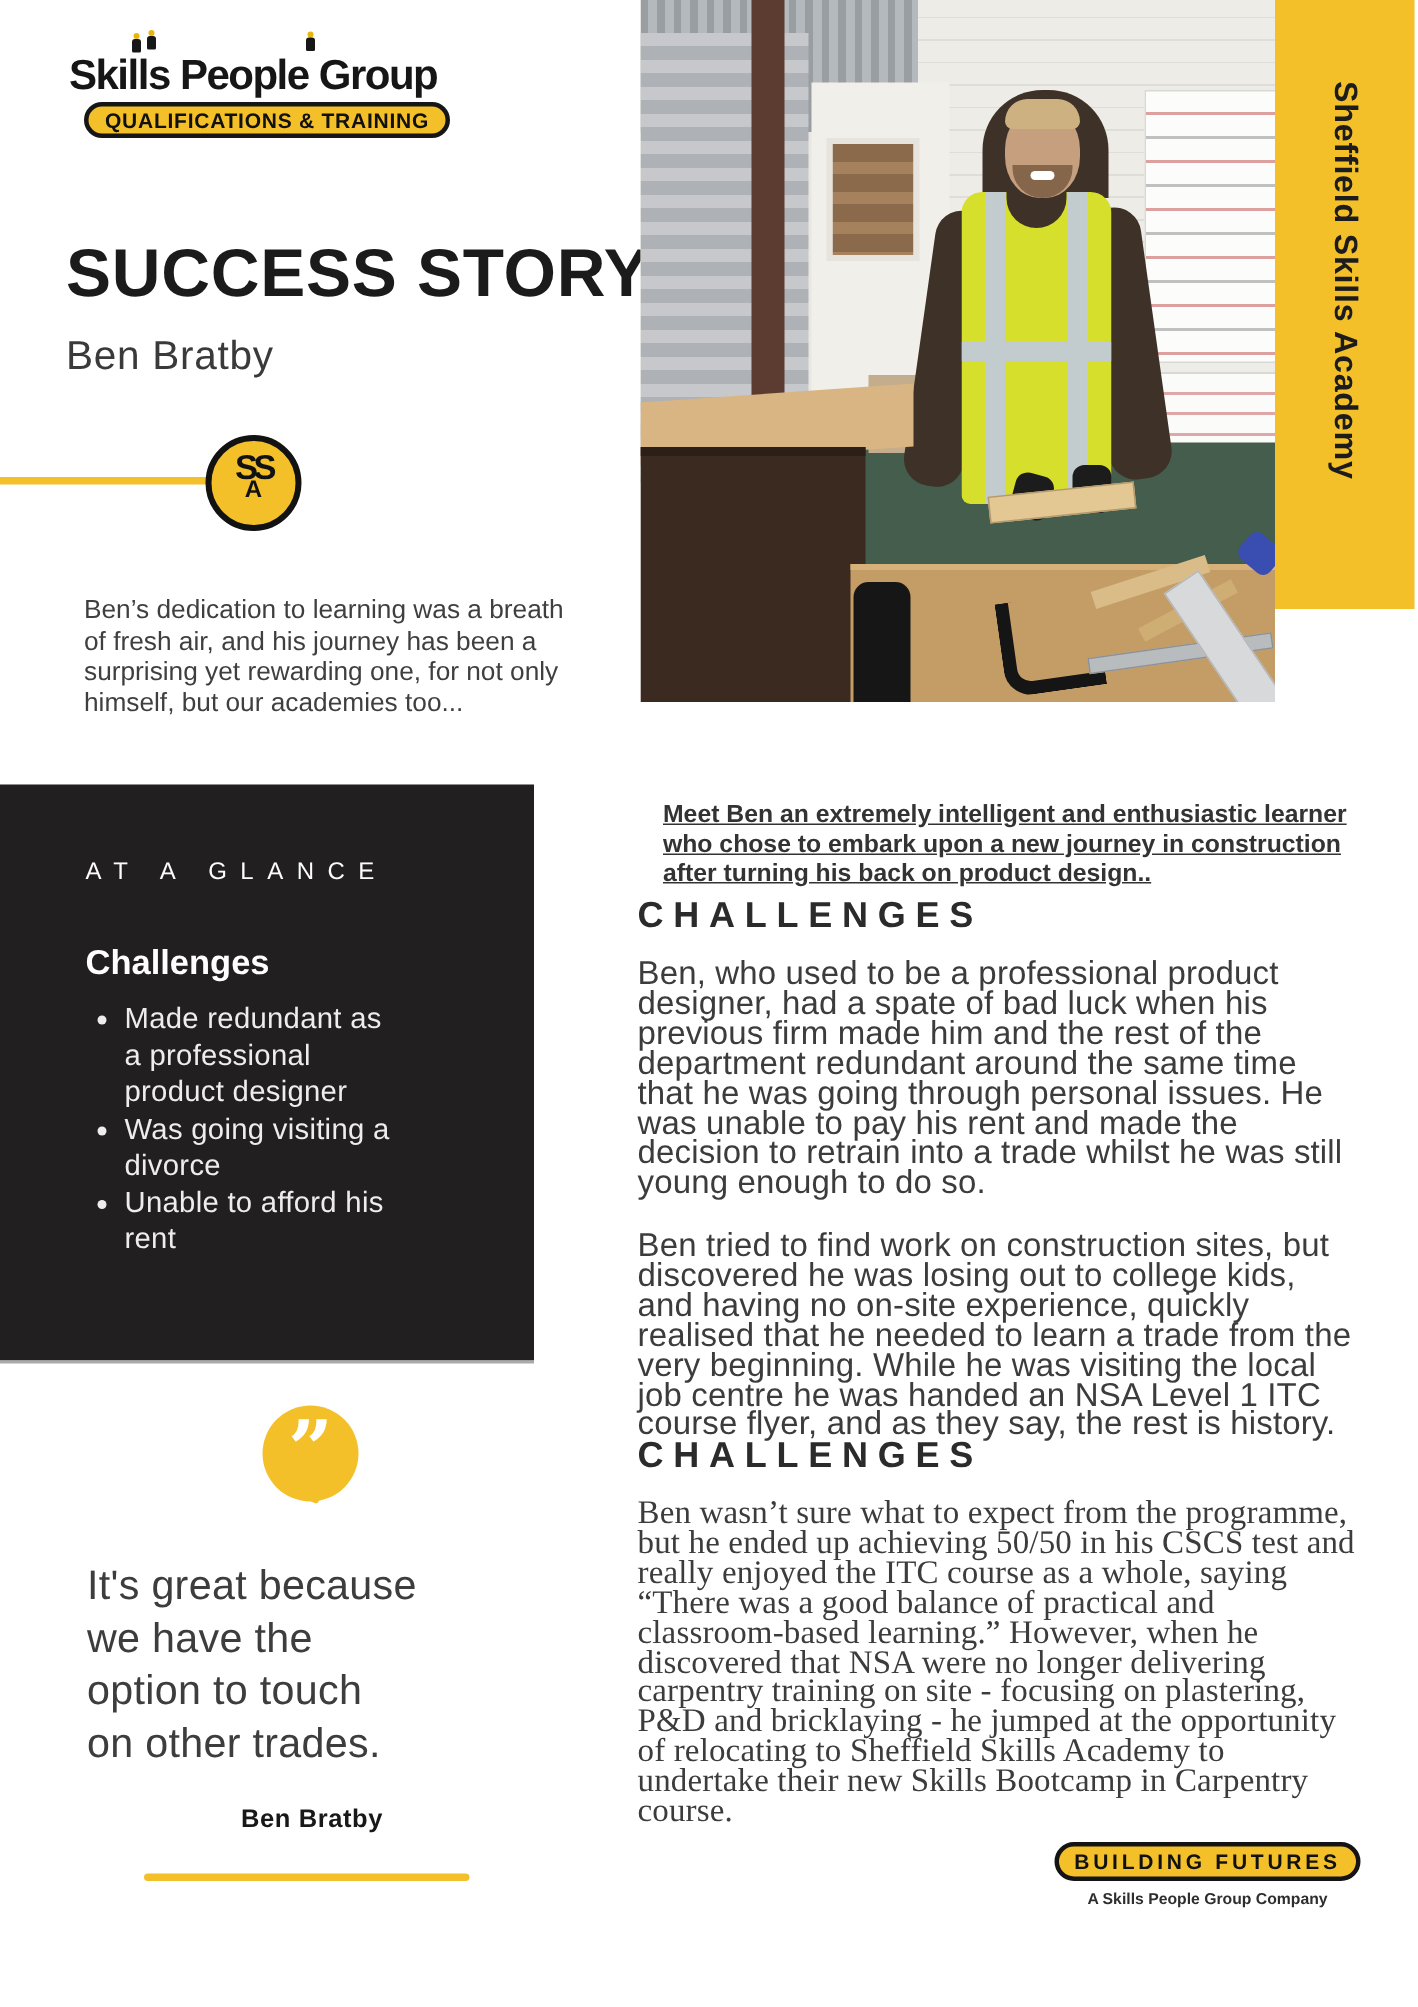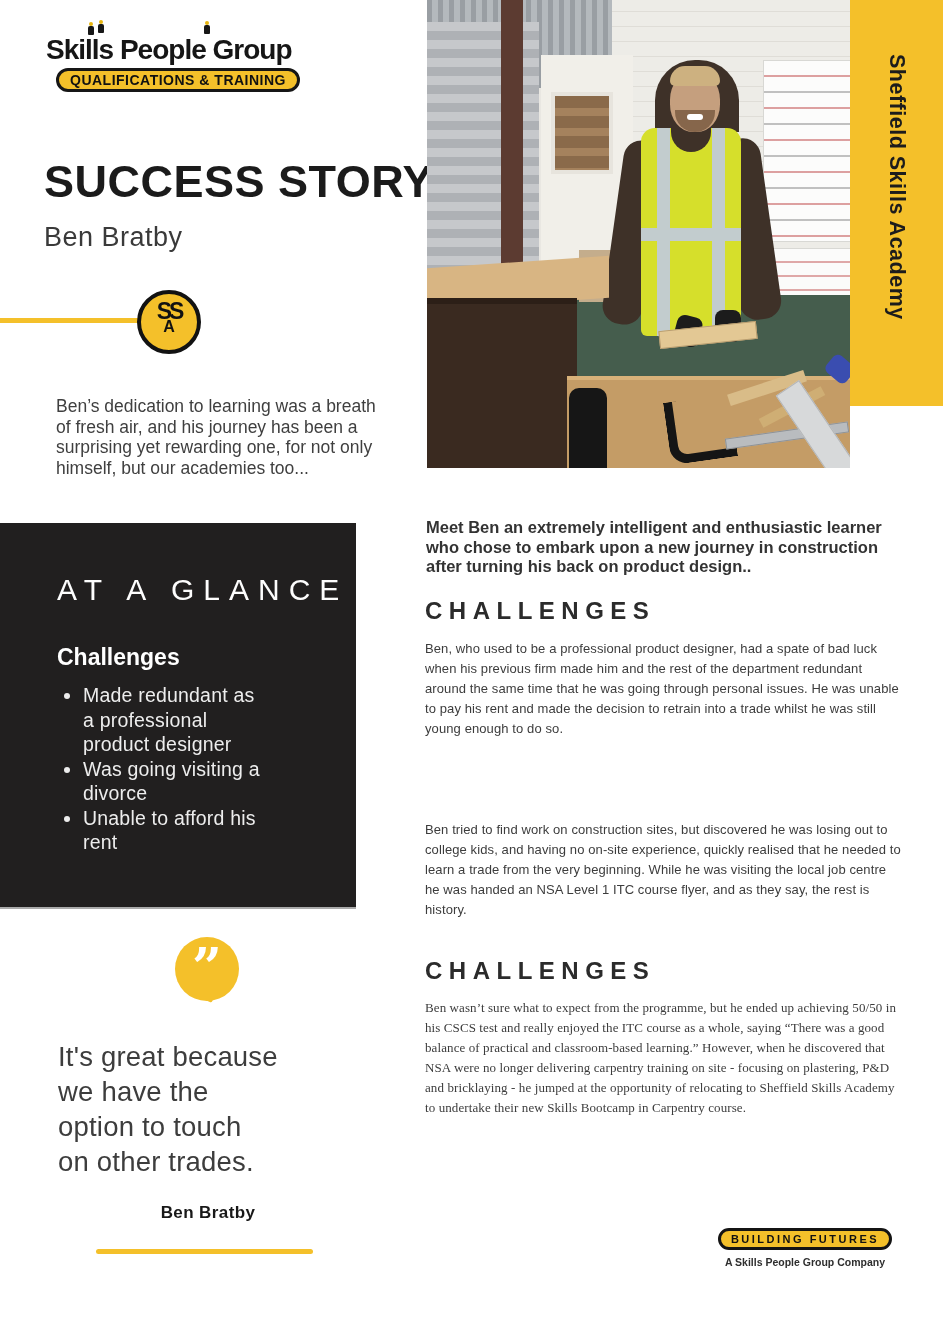--- a/index.html
+++ b/index.html
@@ -26,21 +26,21 @@
              border-radius:50%;text-align:center;color:#121212;}
   .ssa-ss{margin-top:8px;font-size:23px;font-weight:900;letter-spacing:-3px;line-height:.85;}
   .ssa-a{font-size:16px;font-weight:900;line-height:.9;margin-top:-2px;}
 
   .intro{left:44px;top:384px;width:320px;font-size:17.5px;line-height:20.6px;color:#3f3f3f;}
 
   
   .panel{left:0;top:523px;width:356px;height:384px;background:#211F1F;color:#fff;box-sizing:border-box;
          padding:50px 20px 0 57px;}
   .panel-shadow{left:0;top:907px;width:356px;height:2px;background:#aaa;}
-  .glance-title{font-size:30px;font-weight:500;letter-spacing:9px;color:#fdfdfd;white-space:nowrap;}
+  .glance-title{font-size:16px;font-weight:500;letter-spacing:9px;color:#fdfdfd;white-space:nowrap;}
   .glance-sub{margin-top:37px;font-size:23px;font-weight:700;}
   .glance-list{margin:12px 0 0 0;padding-left:26px;font-size:19.5px;line-height:24.5px;
                color:#ededed;letter-spacing:.2px;}
   .glance-list li{max-width:178px;}
 
   
   .quote-tail{left:198px;top:982px;width:18px;height:18px;background:#F4C02A;border-radius:2px;
               transform:rotate(24deg);}
   .quote-icon{left:175px;top:937px;width:64px;height:64px;background:#F4C02A;border-radius:50%;
               text-align:center;}
@@ -104,34 +104,34 @@
   .ph-saw-handle{left:400px;top:358px;width:26px;height:22px;background:#3a4db0;border-radius:6px;transform:rotate(40deg);}
 
   
   .banner{left:850px;top:0;width:93px;height:406px;background:#F4C02A;display:flex;justify-content:center;
           box-sizing:border-box;padding-top:54px;}
   .banner-label{writing-mode:vertical-rl;font-size:21.5px;font-weight:700;color:#1c1c1c;letter-spacing:.5px;}
 
   
   .lead{left:425px;top:517px;width:490px;font-size:16.5px;font-weight:700;line-height:19.6px;color:#333;}
   .sec-head{font-size:24px;font-weight:700;letter-spacing:6.5px;color:#2b2b2b;white-space:nowrap;}
-  .sec-body{font-size:13px;line-height:19.9px;color:#3c3c3c;letter-spacing:.1px;}
+  .sec-body{font-size:22px;line-height:19.9px;color:#3c3c3c;letter-spacing:.1px;}
   .h-challenges{left:425px;top:597px;}
   .p-challenges{left:425px;top:639px;width:478px;}
   .h-opportunities{left:425px;top:779px;}
   .p-opportunities{left:425px;top:820px;width:478px;}
   .h-solutions{left:425px;top:957px;}
   .p-solutions{left:425px;top:998px;width:480px;font-family:Liberation Serif, serif;}
 
   
   .footer-logo{left:700px;top:1226px;width:210px;text-align:center;}
   .sa-text{position:relative;display:inline-block;padding-top:8px;font-size:24px;font-weight:800;
            letter-spacing:-.5px;color:#141414;white-space:nowrap;}
   .sa-badge{display:inline-block;margin-top:2px;background:#F4C02A;border:3px solid #141414;border-radius:14px;
-            padding:2px 10px;font-size:11px;font-weight:700;letter-spacing:2.5px;color:#111;white-space:nowrap;}
+            padding:2px 10px;font-size:14px;font-weight:700;letter-spacing:2.5px;color:#111;white-space:nowrap;}
   .sa-tagline{margin-top:6px;font-size:10.5px;font-weight:700;color:#2e2e2e;}
 </style>
 </head>
 <body>
 
 <div class="page">
 
   <div class="abs spg-logo">
     <div class="spg-text">
       <span>Skills People Group</span>
@@ -215,21 +215,21 @@
     <div class="ph-stick2"></div>
     <div class="ph-ruler"></div>
     <div class="ph-saw-handle"></div>
     <div class="ph-saw"></div>
   </div>
 
   <div class="abs banner">
     <div class="banner-label">Sheffield Skills Academy</div>
   </div>
 
-  <p class="abs lead" style="margin:1px;">Meet Ben an extremely intelligent and enthusiastic learner who chose to embark upon a new journey in construction after turning his back on product design..</p>
+  <p class="abs lead" style="margin:17px;text-decoration:underline;">Meet Ben an extremely intelligent and enthusiastic learner who chose to embark upon a new journey in construction after turning his back on product design..</p>
 
   <div class="abs sec-head h-challenges">CHALLENGES</div>
   <p class="abs sec-body p-challenges" style="margin:0;">Ben, who used to be a professional product designer, had a spate of bad luck when his previous firm made him and the rest of the department redundant around the same time that he was going through personal issues. He was unable to pay his rent and made the decision to retrain into a trade whilst he was still young enough to do so.</p>
 
   <p class="abs sec-body p-opportunities" style="margin:0;">Ben tried to find work on construction sites, but discovered he was losing out to college kids, and having no on-site experience, quickly realised that he needed to learn a trade from the very beginning. While he was visiting the local job centre he was handed an NSA Level 1 ITC course flyer, and as they say, the rest is history.</p>
 
   <div class="abs sec-head h-solutions">CHALLENGES</div>
   <p class="abs sec-body p-solutions" style="margin:0;">Ben wasn’t sure what to expect from the programme, but he ended up achieving 50/50 in his CSCS test and really enjoyed the ITC course as a whole, saying “There was a good balance of practical and classroom-based learning.” However, when he discovered that NSA were no longer delivering carpentry training on site - focusing on plastering, P&amp;D and bricklaying - he jumped at the opportunity of relocating to Sheffield Skills Academy to undertake their new Skills Bootcamp in Carpentry course.</p>
 
   <div class="abs footer-logo">

